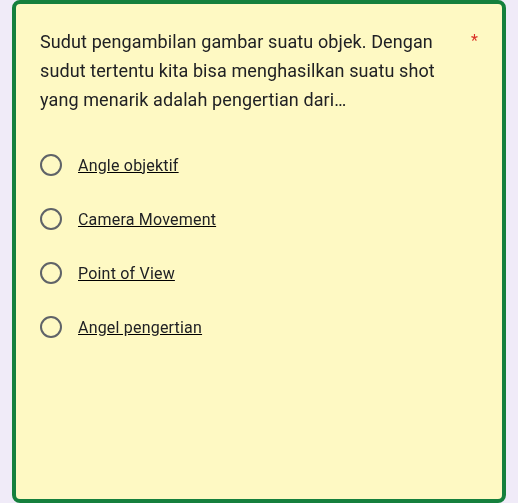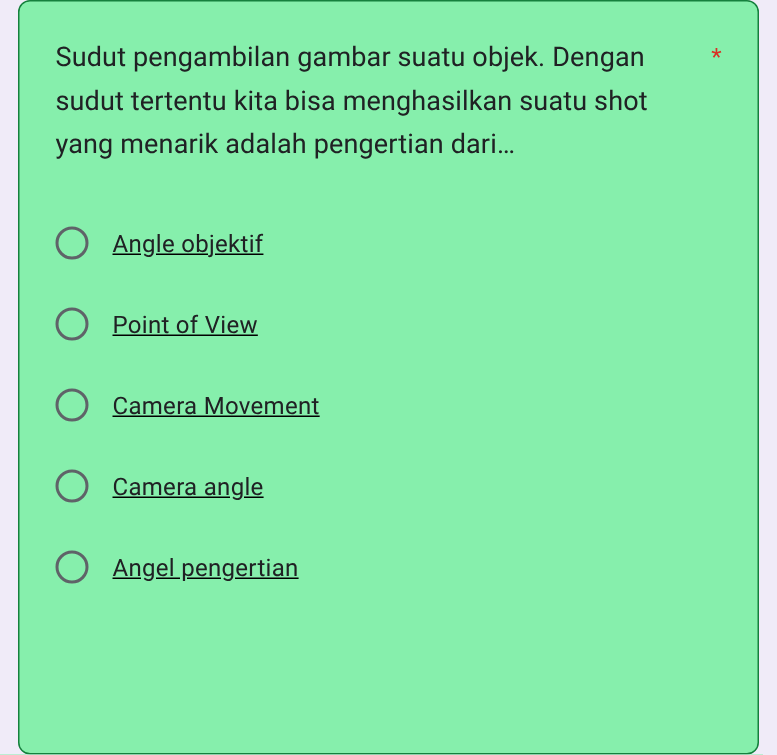--- a/index.html
+++ b/index.html
@@ -8,22 +8,22 @@
     background: #f0ebf8;
     width: 518px;
     height: 503px;
     overflow: hidden;
   }
   .page-wrap {
     padding: 0 12px;
     height: 100%;
   }
   .card {
-    background: #86efac;
-    border: 1px solid #15803d;
+    background: #fef9c3;
+    border: 4px solid #15803d;
     border-radius: 8px;
     padding: 24px 24px 10px 24px;
     height: 100%;
   }
   .question-row {
     display: flex;
     align-items: flex-start;
     gap: 8px;
     margin-bottom: 28px;
   }
@@ -75,29 +75,25 @@
       <div class="question-text">Sudut pengambilan gambar suatu objek. Dengan sudut tertentu kita bisa menghasilkan suatu shot yang menarik adalah pengertian dari…</div>
       <div class="required">*</div>
     </div>
     <div class="options">
       <label class="option">
         <span class="radio"></span>
         <span class="option-label">Angle objektif</span>
       </label>
       <label class="option">
         <span class="radio"></span>
-        <span class="option-label">Point of View</span>
-      </label>
-      <label class="option">
-        <span class="radio"></span>
         <span class="option-label">Camera Movement</span>
       </label>
       <label class="option">
         <span class="radio"></span>
-        <span class="option-label">Camera angle</span>
+        <span class="option-label">Point of View</span>
       </label>
       <label class="option">
         <span class="radio"></span>
         <span class="option-label">Angel pengertian</span>
       </label>
     </div>
   </div>
 </div>
 
 </body></html>

